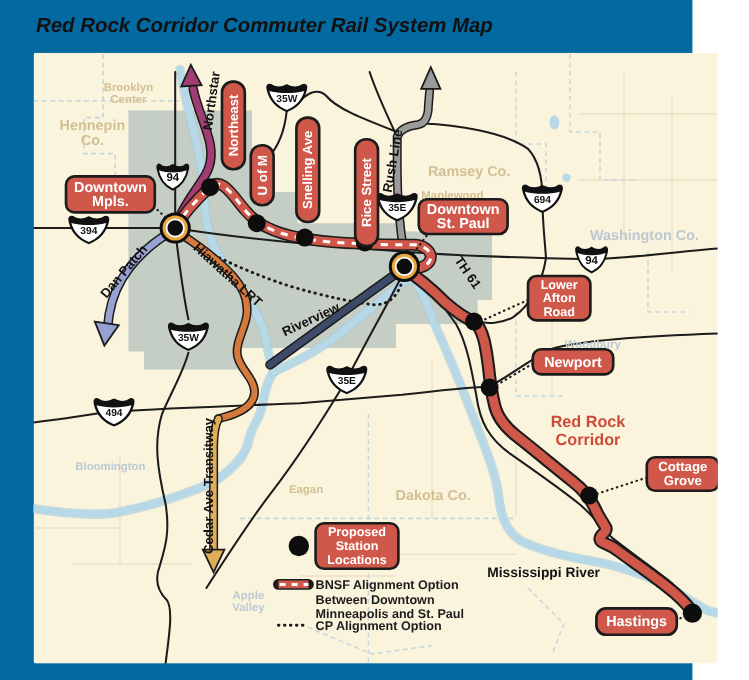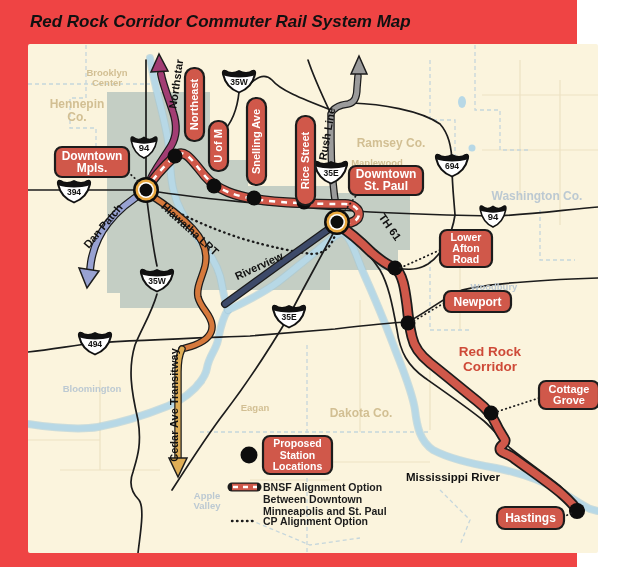--- a/index.html
+++ b/index.html
@@ -1,16 +1,16 @@
 <!DOCTYPE html>
 <html><head>
 <meta charset="utf-8">
 <style>
   html,body{margin:0;padding:0;background:#fff;}
-  #page{position:relative;width:577px;height:567px;background:#ef4444;font-family:"Liberation Sans",sans-serif;}
+  #page{position:relative;width:577px;height:567px;background:#0369a1;font-family:"Liberation Sans",sans-serif;}
   svg{display:block;}
   .t-title{font:italic 700 17px "Liberation Sans",sans-serif;fill:#111;}
   .cap{fill:#d0584a;stroke:#1c1c1c;stroke-width:2.2;}
   .capt{fill:#fff;font:700 11px "Liberation Sans",sans-serif;text-anchor:middle;}
   .capt12{font-size:12px;}
   .capt10{font-size:10.5px;}
   .road{fill:none;stroke:#1c1c1c;stroke-width:1.7;stroke-linecap:round;stroke-linejoin:round;}
   .river-c{fill:none;stroke:#a3c8da;stroke-width:8;stroke-linecap:round;opacity:.55;}
   .river{fill:none;stroke:#b7d8e6;stroke-width:6;stroke-linecap:round;}
   .bound{fill:none;stroke:#c5d6dc;stroke-width:1.3;stroke-dasharray:4 3;}

